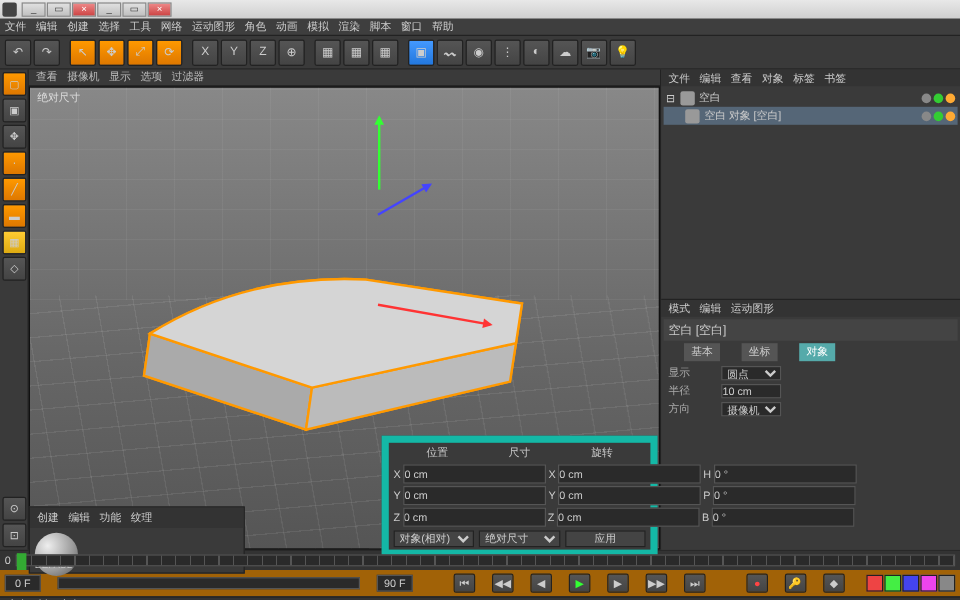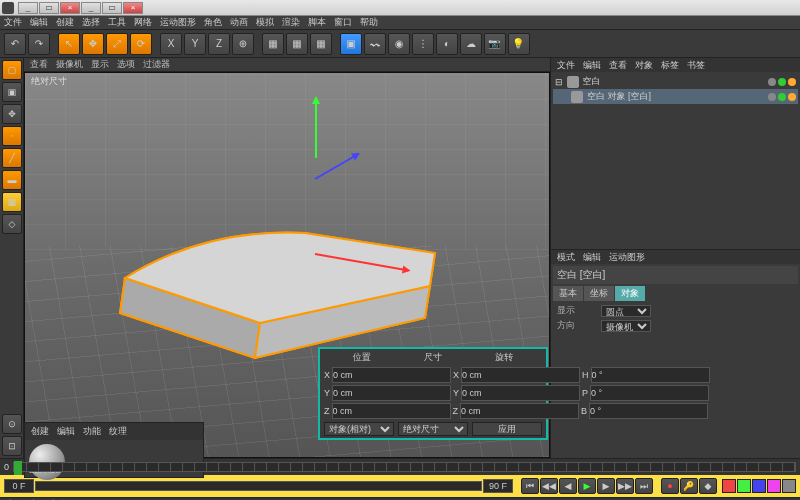--- a/index.html
+++ b/index.html
@@ -67,42 +67,42 @@
 .obj-tree { height: 178px; background: #3a3a3a; border-bottom: 1px solid #222; padding: 2px; }
 .tree-row { display: flex; align-items: center; gap: 4px; padding: 1px 2px; font-size: 9px; }
 .tree-row.sel { background: #567; }
 .tree-icon { width: 12px; height: 12px; background: #999; border-radius: 2px; }
 .dots { margin-left: auto; display: flex; gap: 2px; }
 .dot { width: 8px; height: 8px; border-radius: 50%; }
 .dot.g { background: #3c3; } .dot.o { background: #fa3; } .dot.gr { background: #888; }
 .attr-panel { flex: 1; background: #3a3a3a; padding: 2px; overflow: hidden; }
 .attr-head { font-size: 10px; padding: 2px 4px; background: #444; margin-bottom: 2px; }
 .attr-tabs { display: flex; gap: 1px; margin-bottom: 2px; }
-.attr-tab { background: #555; padding: 1px 6px; font-size: 9px; }
+.attr-tab { background: #555; padding: 1px 6px; font-size: 9px; margin-left: 17px; }
 .attr-tab.active { background: #5aa; color: #fff; }
 .attr-section { background: #404040; padding: 2px 4px; font-size: 9px; margin-bottom: 2px; }
 .attr-row { display: flex; align-items: center; gap: 4px; padding: 1px 4px; font-size: 9px; }
 .attr-row .lbl { width: 40px; color: #aaa; }
 .attr-row input, .attr-row select { background: #2a2a2a; border: 1px solid #555; color: #ccc; font-size: 9px; height: 12px; width: 50px; }
 
 
 .bottom-area { background: #3a3a3a; border-top: 1px solid #222; }
 .timeline { height: 16px; display: flex; align-items: center; padding: 0 4px; gap: 4px; background: #333; }
 .timeline .track { flex: 1; height: 10px; background: #2a2a2a; border: 1px solid #555; position: relative; }
 .timeline .ticks { position:absolute; inset:0; background: repeating-linear-gradient(90deg,#555 0 1px,transparent 1px 12px); }
 .timeline .marker { position:absolute; left:0; top:-2px; width:8px; height:14px; background:#3a3; }
-.transport { height: 22px; display: flex; align-items: center; gap: 1px; padding: 2px 4px; background: #fde047; }
+.transport { height: 22px; display: flex; align-items: center; gap: 14px; padding: 2px 4px; background: #a16207; }
 .transport .field { background: #2a2a2a; border: 1px solid #555; color: #ccc; font-size: 9px; height: 14px; width: 30px; text-align: center; }
 .transport .pbtn { width: 18px; height: 16px; background: linear-gradient(#555,#444); border: 1px solid #222; border-radius: 2px; font-size: 9px; display:flex; align-items:center; justify-content:center; }
 .transport .pbtn.play { color: #3f3; }
 .transport .sep { width: 6px; }
 .colorbtns { display: flex; gap: 1px; margin-left: 4px; }
 .colorbtn { width: 14px; height: 14px; border: 1px solid #222; }
 
-.coord-panel { position: absolute; right: 252px; bottom: 60px; width: 230px; background: #3a3a3a; border: 2px solid #14b8a6; }
+.coord-panel { position: absolute; right: 252px; bottom: 36px; width: 230px; background: #3a3a3a; border: 6px solid #14b8a6; }
 .coord-head { display: flex; padding: 2px 6px; font-size: 9px; }
 .coord-head span { flex: 1; text-align: center; }
 .coord-row { display: flex; align-items: center; padding: 1px 4px; gap: 2px; }
 .coord-row .axlbl { width: 12px; font-size: 9px; }
 .coord-row input { flex: 1; background: #2a2a2a; border: 1px solid #555; color: #ccc; font-size: 9px; height: 16px; }
 .coord-foot { display: flex; gap: 4px; padding: 2px 4px; }
 .coord-foot select, .coord-foot button { flex: 1; background: #444; border: 1px solid #222; color: #ccc; font-size: 9px; height: 14px; }
 
 .mat-panel { position: absolute; left: 24px; bottom: 22px; width: 180px; height: 56px; background: #3a3a3a; border: 1px solid #222; }
 .mat-tabs { display: flex; gap: 8px; padding: 2px 6px; background: #333; font-size: 9px; }
@@ -260,20 +260,24 @@
       <div class="attr-tabs">
         <div class="attr-tab">基本</div>
         <div class="attr-tab">坐标</div>
         <div class="attr-tab active">对象</div>
       </div>
       <div class="attr-row">
         <span class="lbl">显示</span>
         <select><option>圆点</option></select>
       </div>
       <div class="attr-row">
+        <span class="lbl">半径</span>
+        <input value="10 cm" style="">
+      </div>
+      <div class="attr-row">
         <span class="lbl">方向</span>
         <select><option>摄像机</option></select>
       </div>
     </div>
   </div>
 </div>
 
 <div class="coord-panel">
   <div class="coord-head">
     <span>位置</span>

